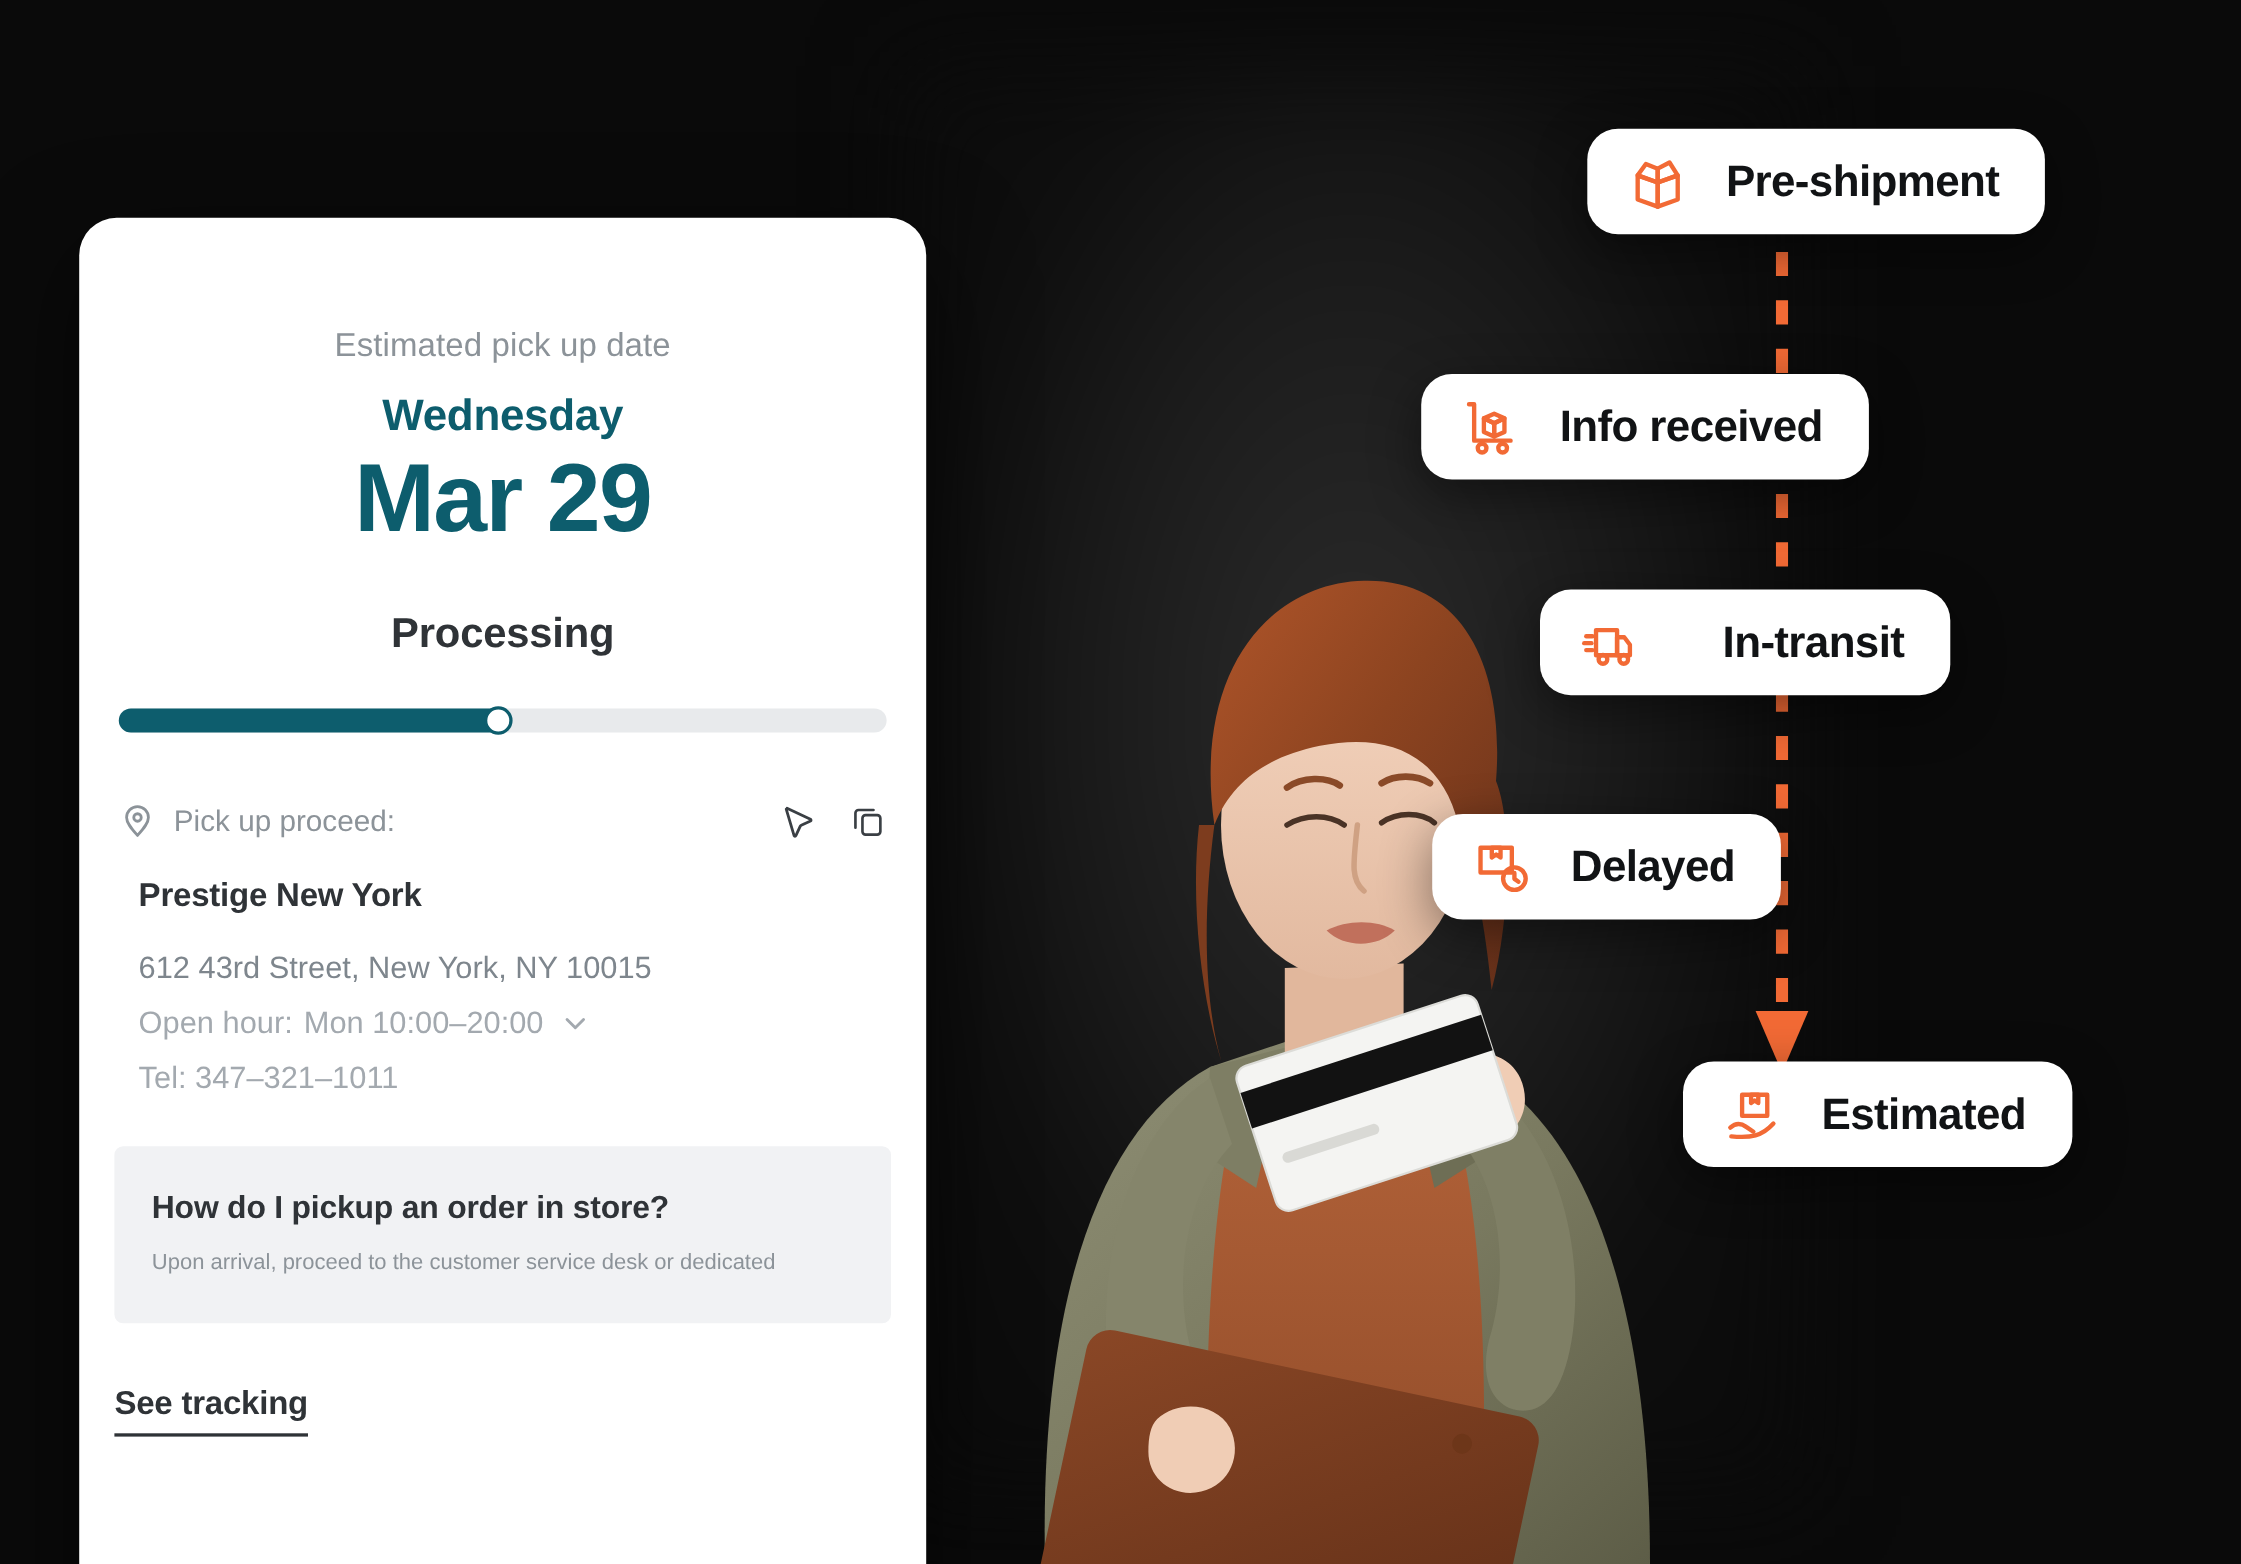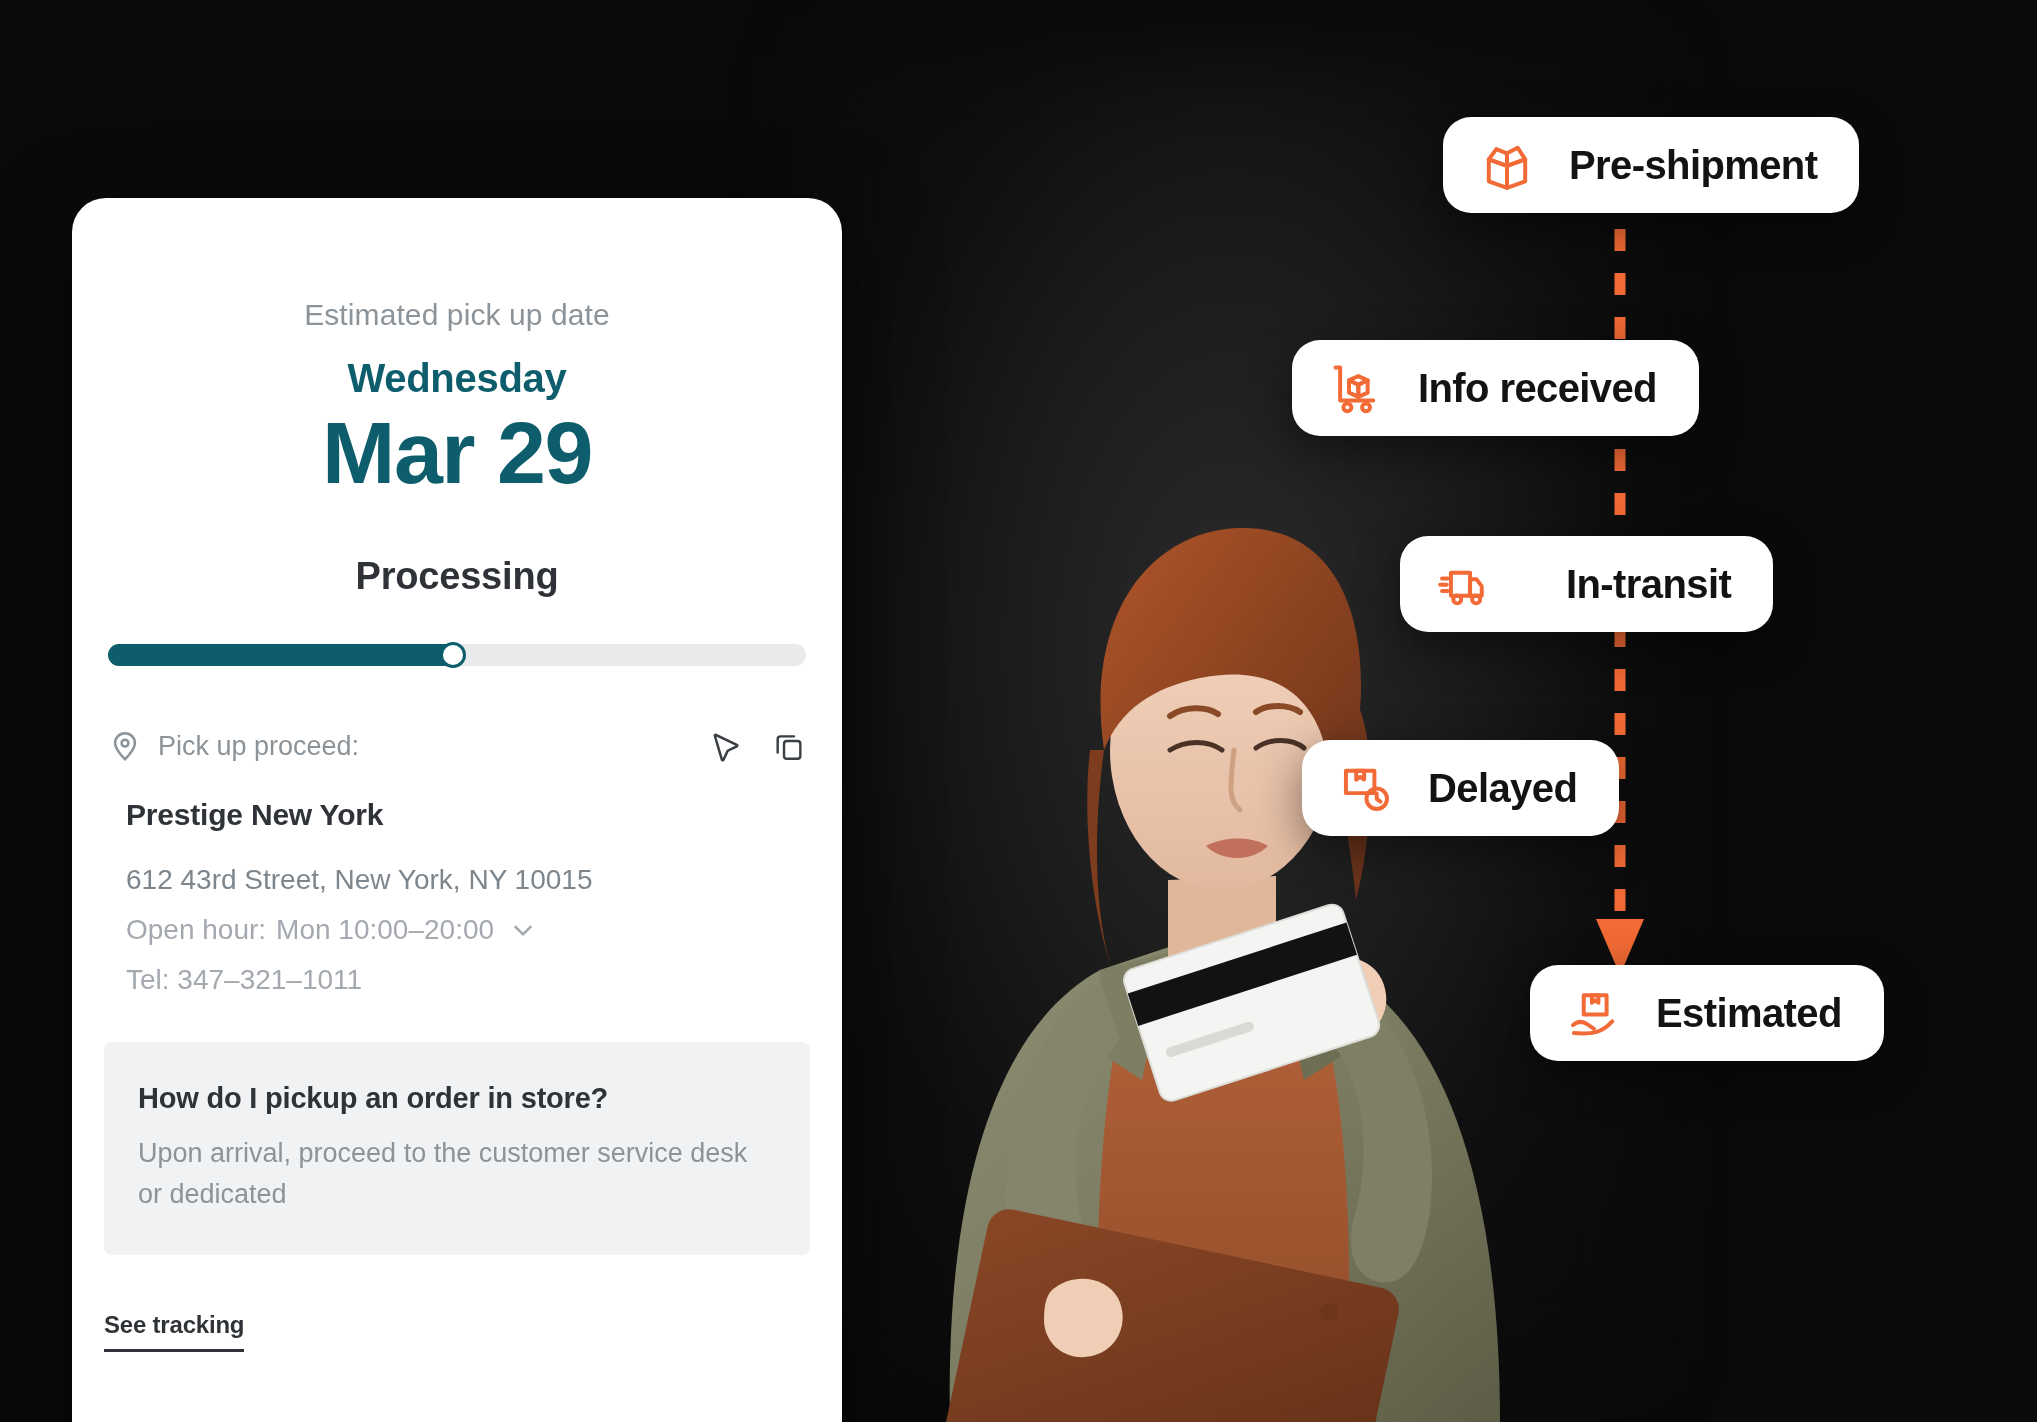--- a/index.html
+++ b/index.html
@@ -178,34 +178,34 @@
     padding: 40px 34px 40px 34px;
   }
   .faq-q {
     font-size: 29px;
     font-weight: 700;
     color: #2f3337;
     letter-spacing: -.2px;
   }
   .faq-a {
     margin-top: 18px;
-    font-size: 27px;
+    font-size: 20px;
     line-height: 1.52;
     color: #8c9399;
     font-weight: 400;
   }
 
   
   .see-link-row {
     margin-top: 56px;
     padding-left: 32px;
   }
   .see-link {
     display: inline-block;
-    font-size: 24px;
+    font-size: 30px;
     font-weight: 700;
     color: #2f3337;
     border-bottom: 3px solid #2f3337;
     padding-bottom: 10px;
     cursor: pointer;
     letter-spacing: -.2px;
   }
 
   
   .photo {

